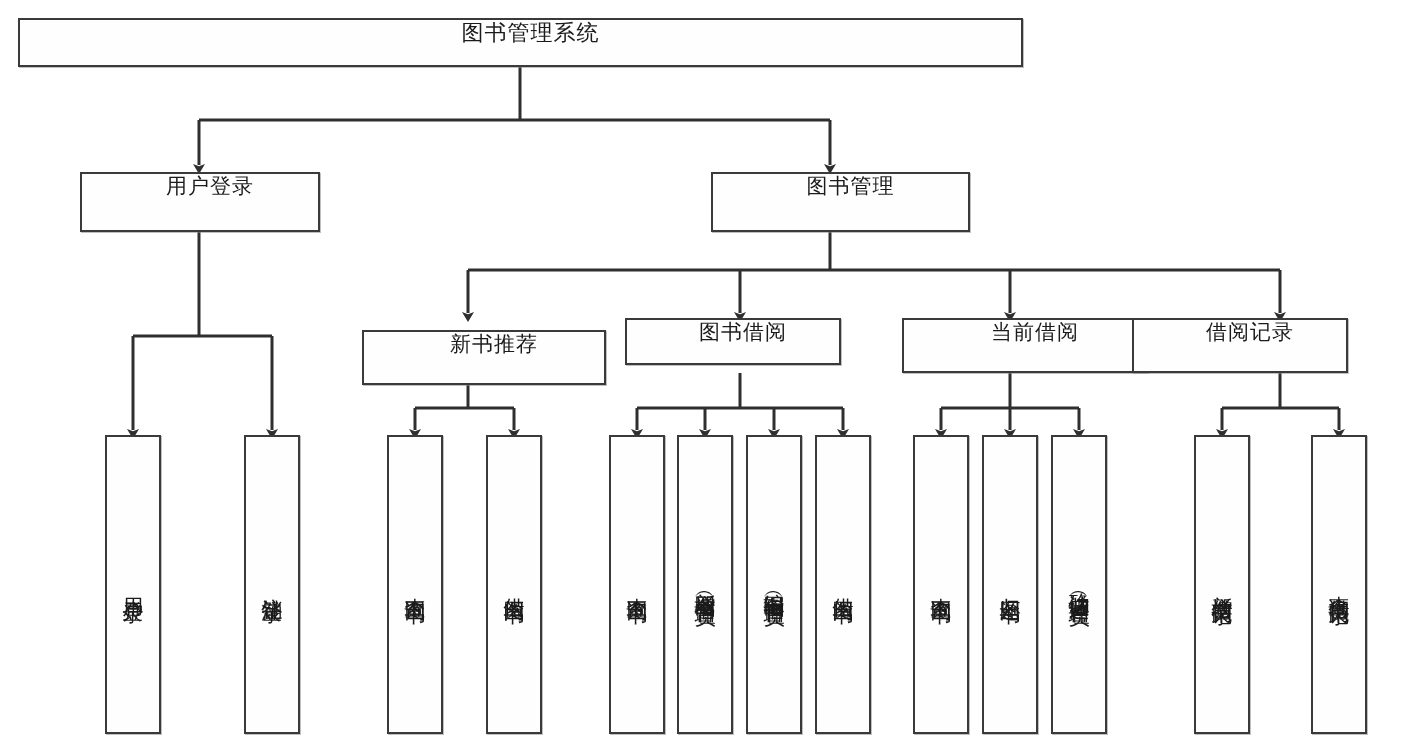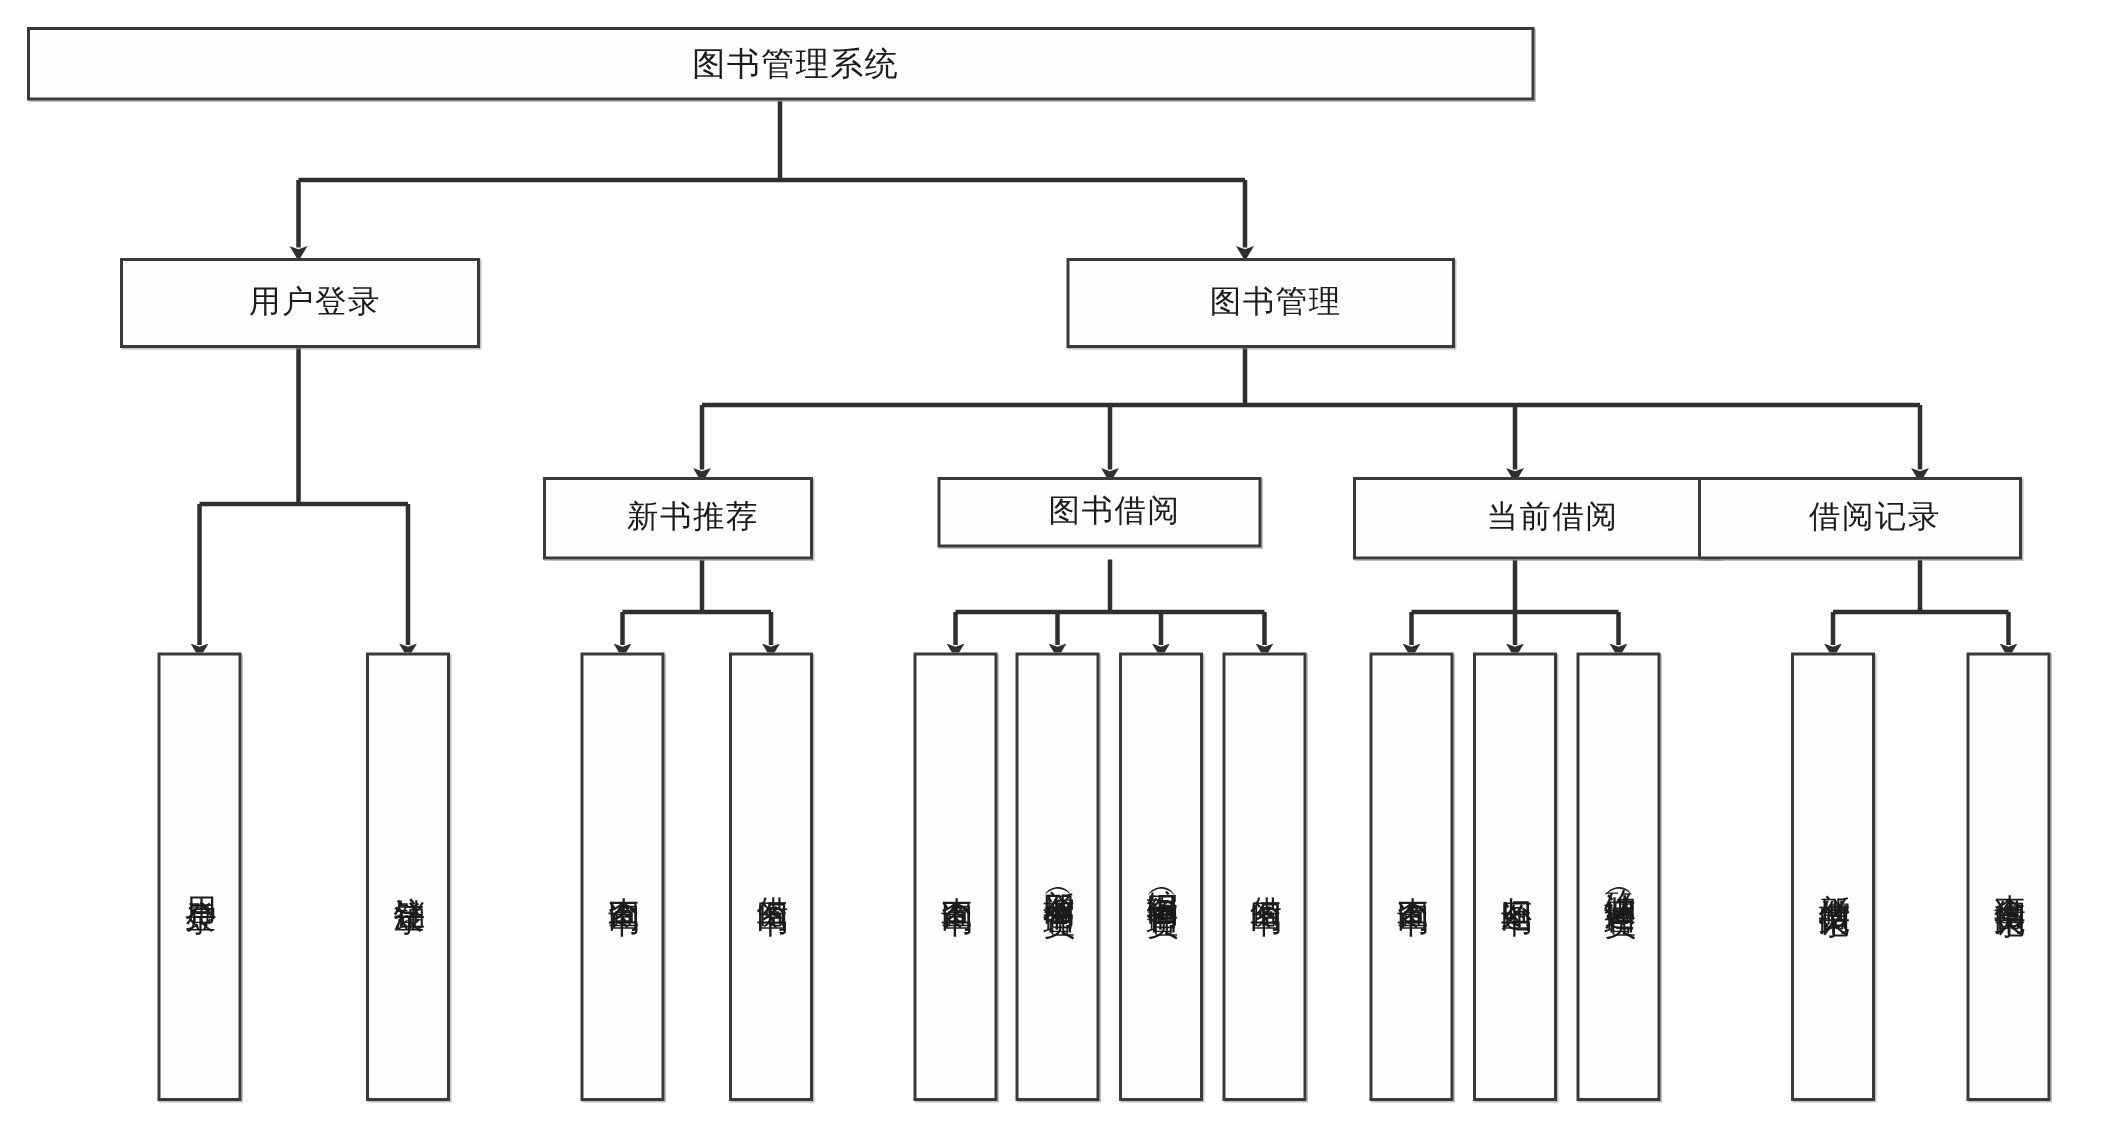--- a/index.html
+++ b/index.html
@@ -24,21 +24,21 @@
     width: 1405px;
     height: 747px;
     pointer-events: none;
   }
   .node {
     position: absolute;
     box-sizing: border-box;
     border: 2px solid #3a3a3a;
     background: #fefefe;
     display: flex;
-    align-items: center;
+    align-items: flex-start;
     justify-content: center;
     color: #1b1b1b;
     box-shadow: 1px 1px 0 rgba(140,140,140,0.55);
     padding-left: 20px;
   }
   .node .label {
     display: block;
     text-align: center;
     line-height: 1.18;
     letter-spacing: 1px;
@@ -129,21 +129,21 @@
     <span class="label">图书管理系统</span>
   </div>
 
   <div class="node horiz" style="left:80px; top:172px; width:240px; height:60px;">
     <span class="label">用户登录</span>
   </div>
   <div class="node horiz" style="left:711px; top:172px; width:259px; height:60px;">
     <span class="label">图书管理</span>
   </div>
 
-  <div class="node horiz" style="left:362px; top:318px; width:180px; height:55px;">
+  <div class="node horiz" style="left:362px; top:330px; width:244px; height:55px;">
     <span class="label">新书推荐</span>
   </div>
   <div class="node horiz" style="left:625px; top:318px; width:216px; height:47px;">
     <span class="label">图书借阅</span>
   </div>
   <div class="node horiz" style="left:902px; top:318px; width:246px; height:55px;">
     <span class="label">当前借阅</span>
   </div>
   <div class="node horiz" style="left:1132px; top:318px; width:216px; height:55px;">
     <span class="label">借阅记录</span>

